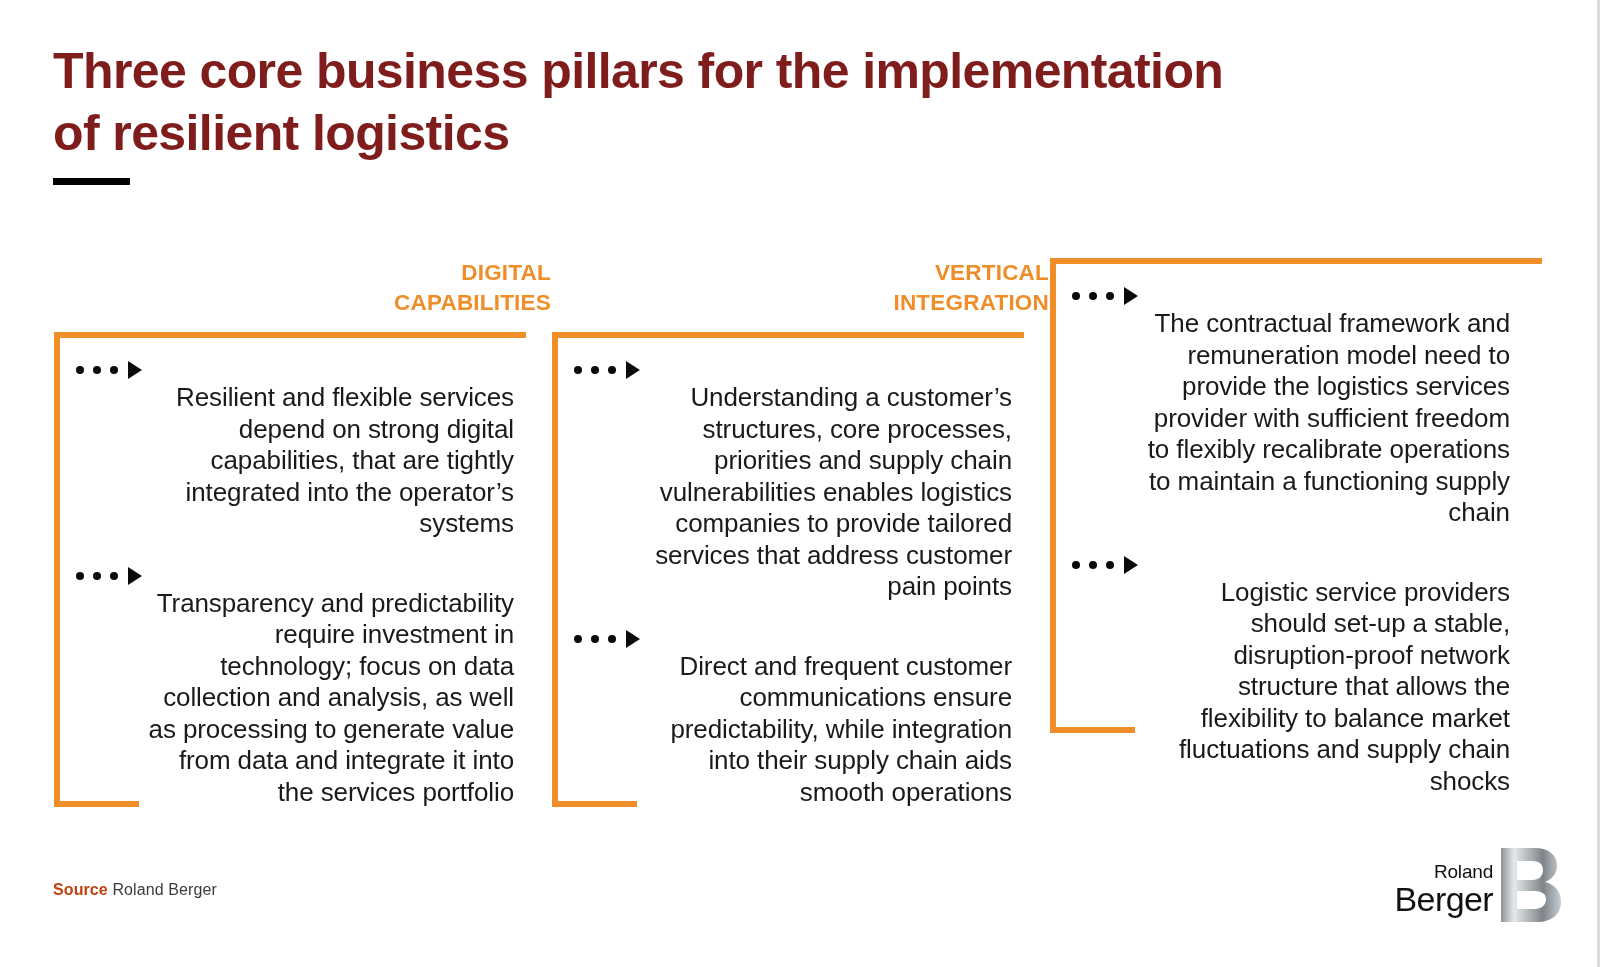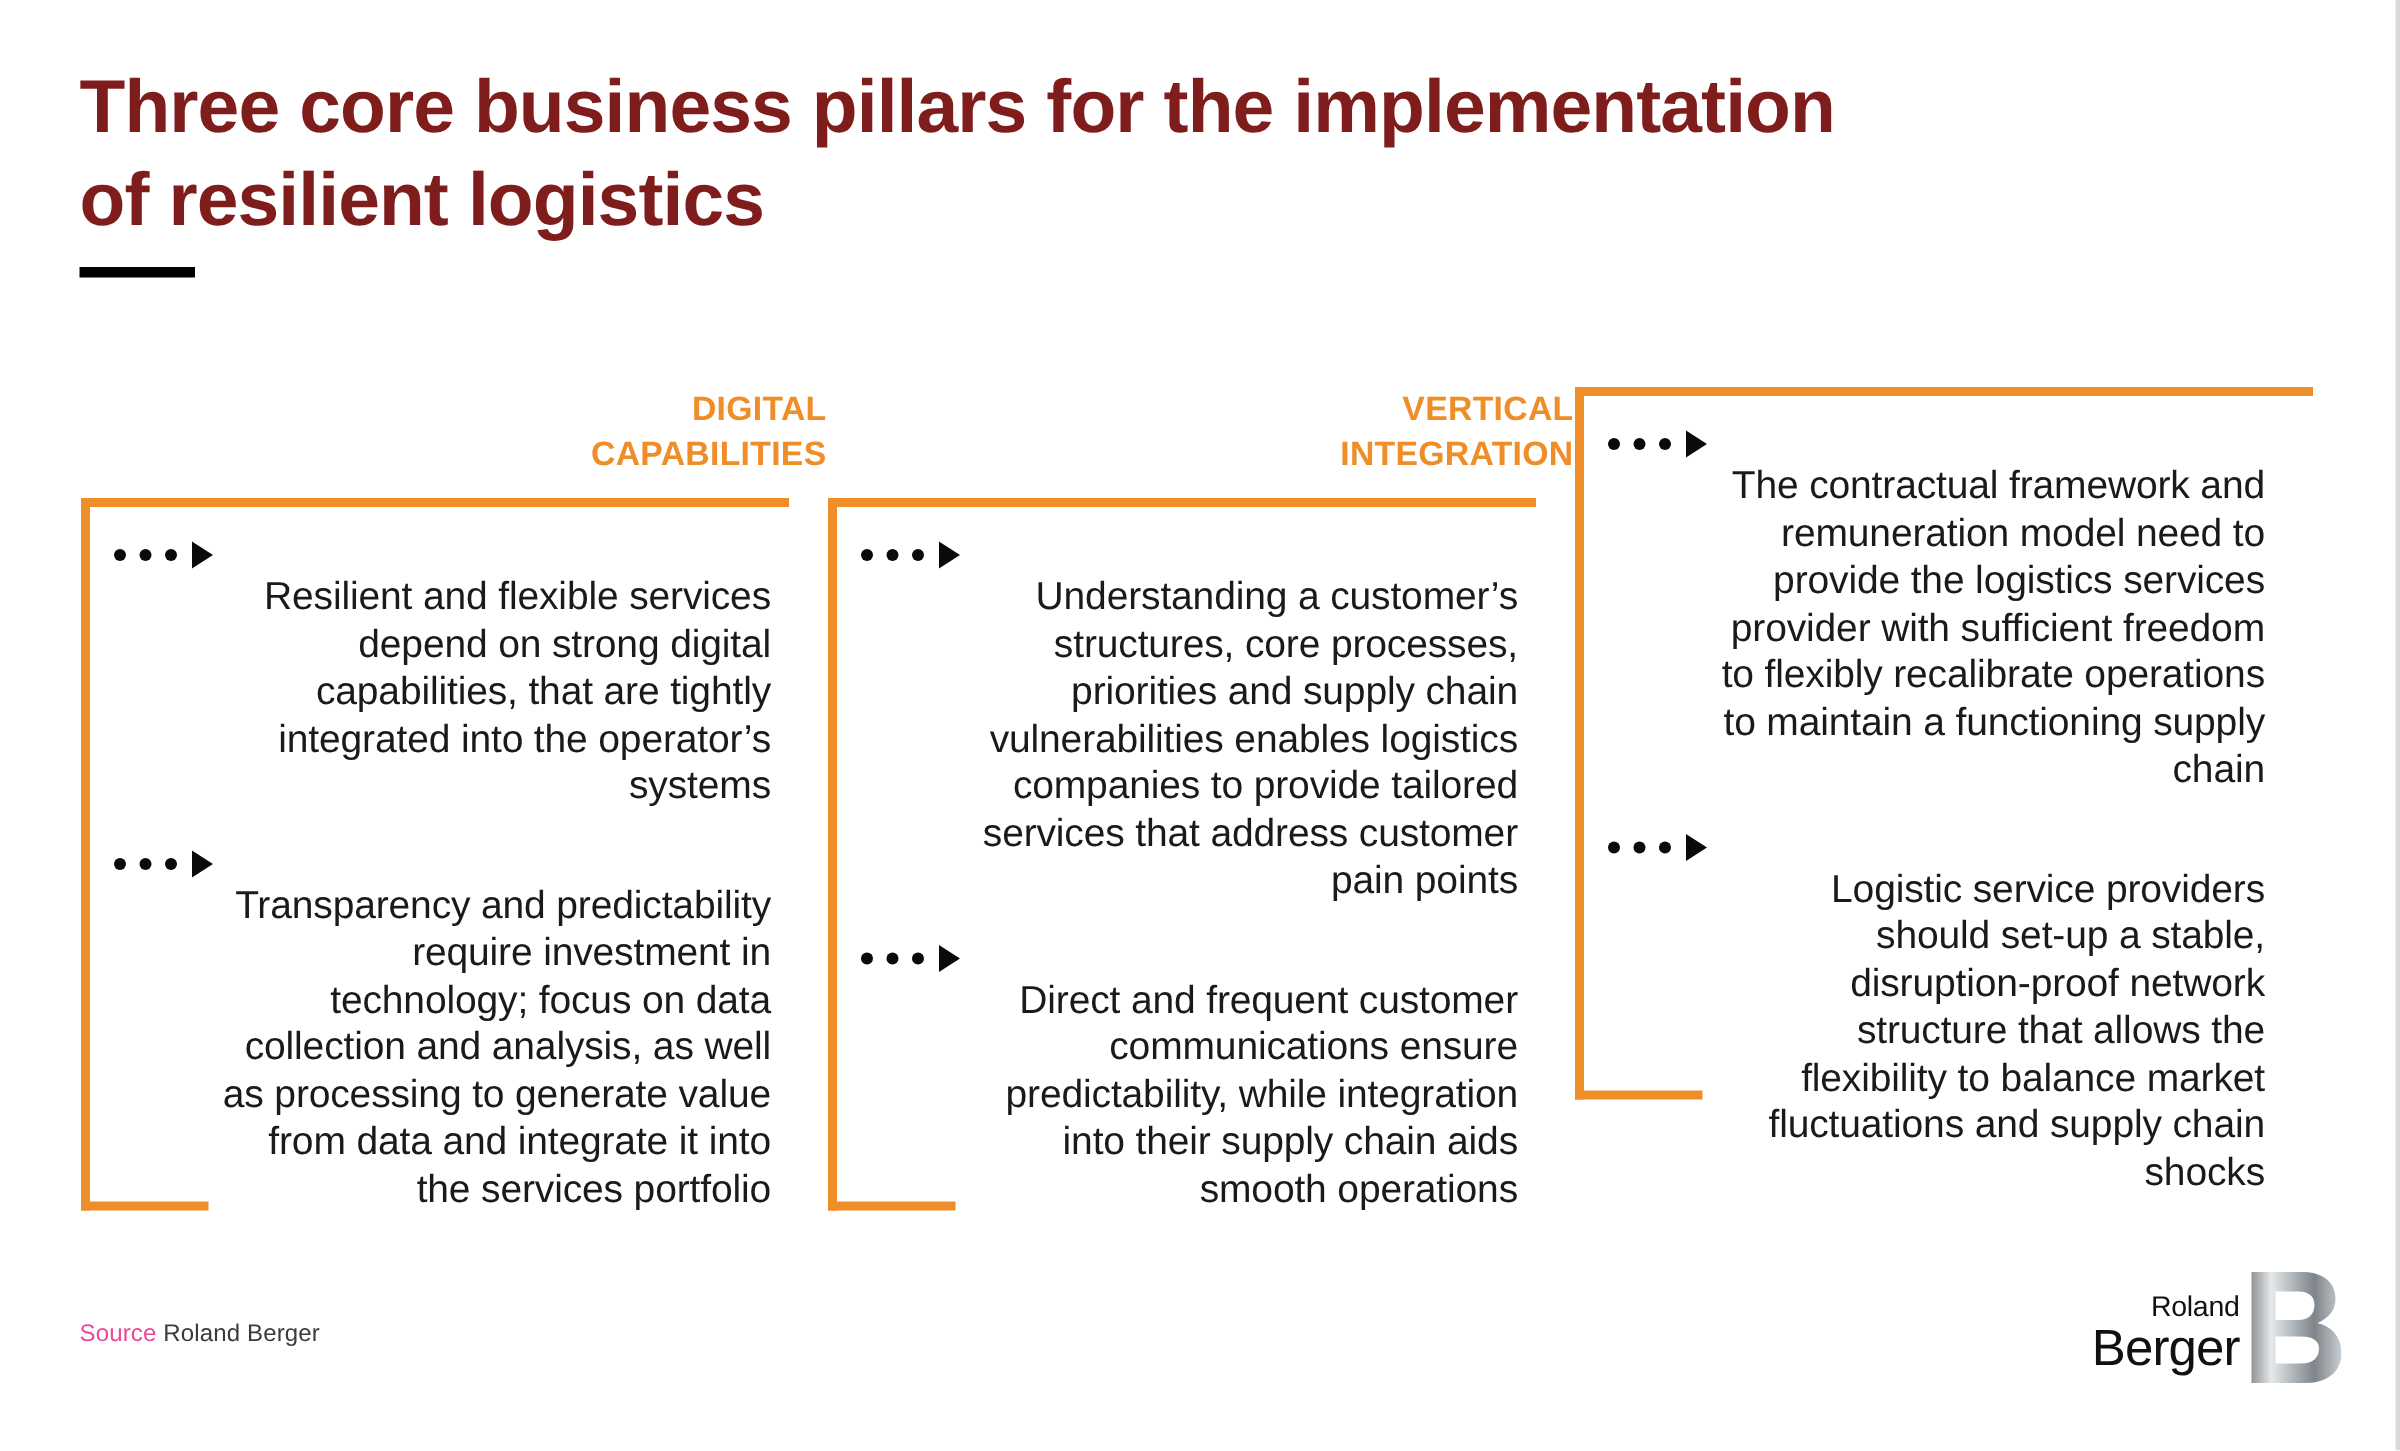--- a/index.html
+++ b/index.html
@@ -153,21 +153,21 @@
 
   
   .source {
     position: absolute;
     left: 53px;
     top: 881px;
     font-size: 16px;
     color: #3b3b3b;
     letter-spacing: 0.1px;
   }
-  .source b { font-weight: normal; color: #ec4899; }
+  .source b { font-weight: bold; color: #c2410c; }
 
   .logo {
     position: absolute;
     right: 36px;
     top: 848px;
     display: flex;
     align-items: flex-end;
     height: 74px;
   }
   .logo-words {

